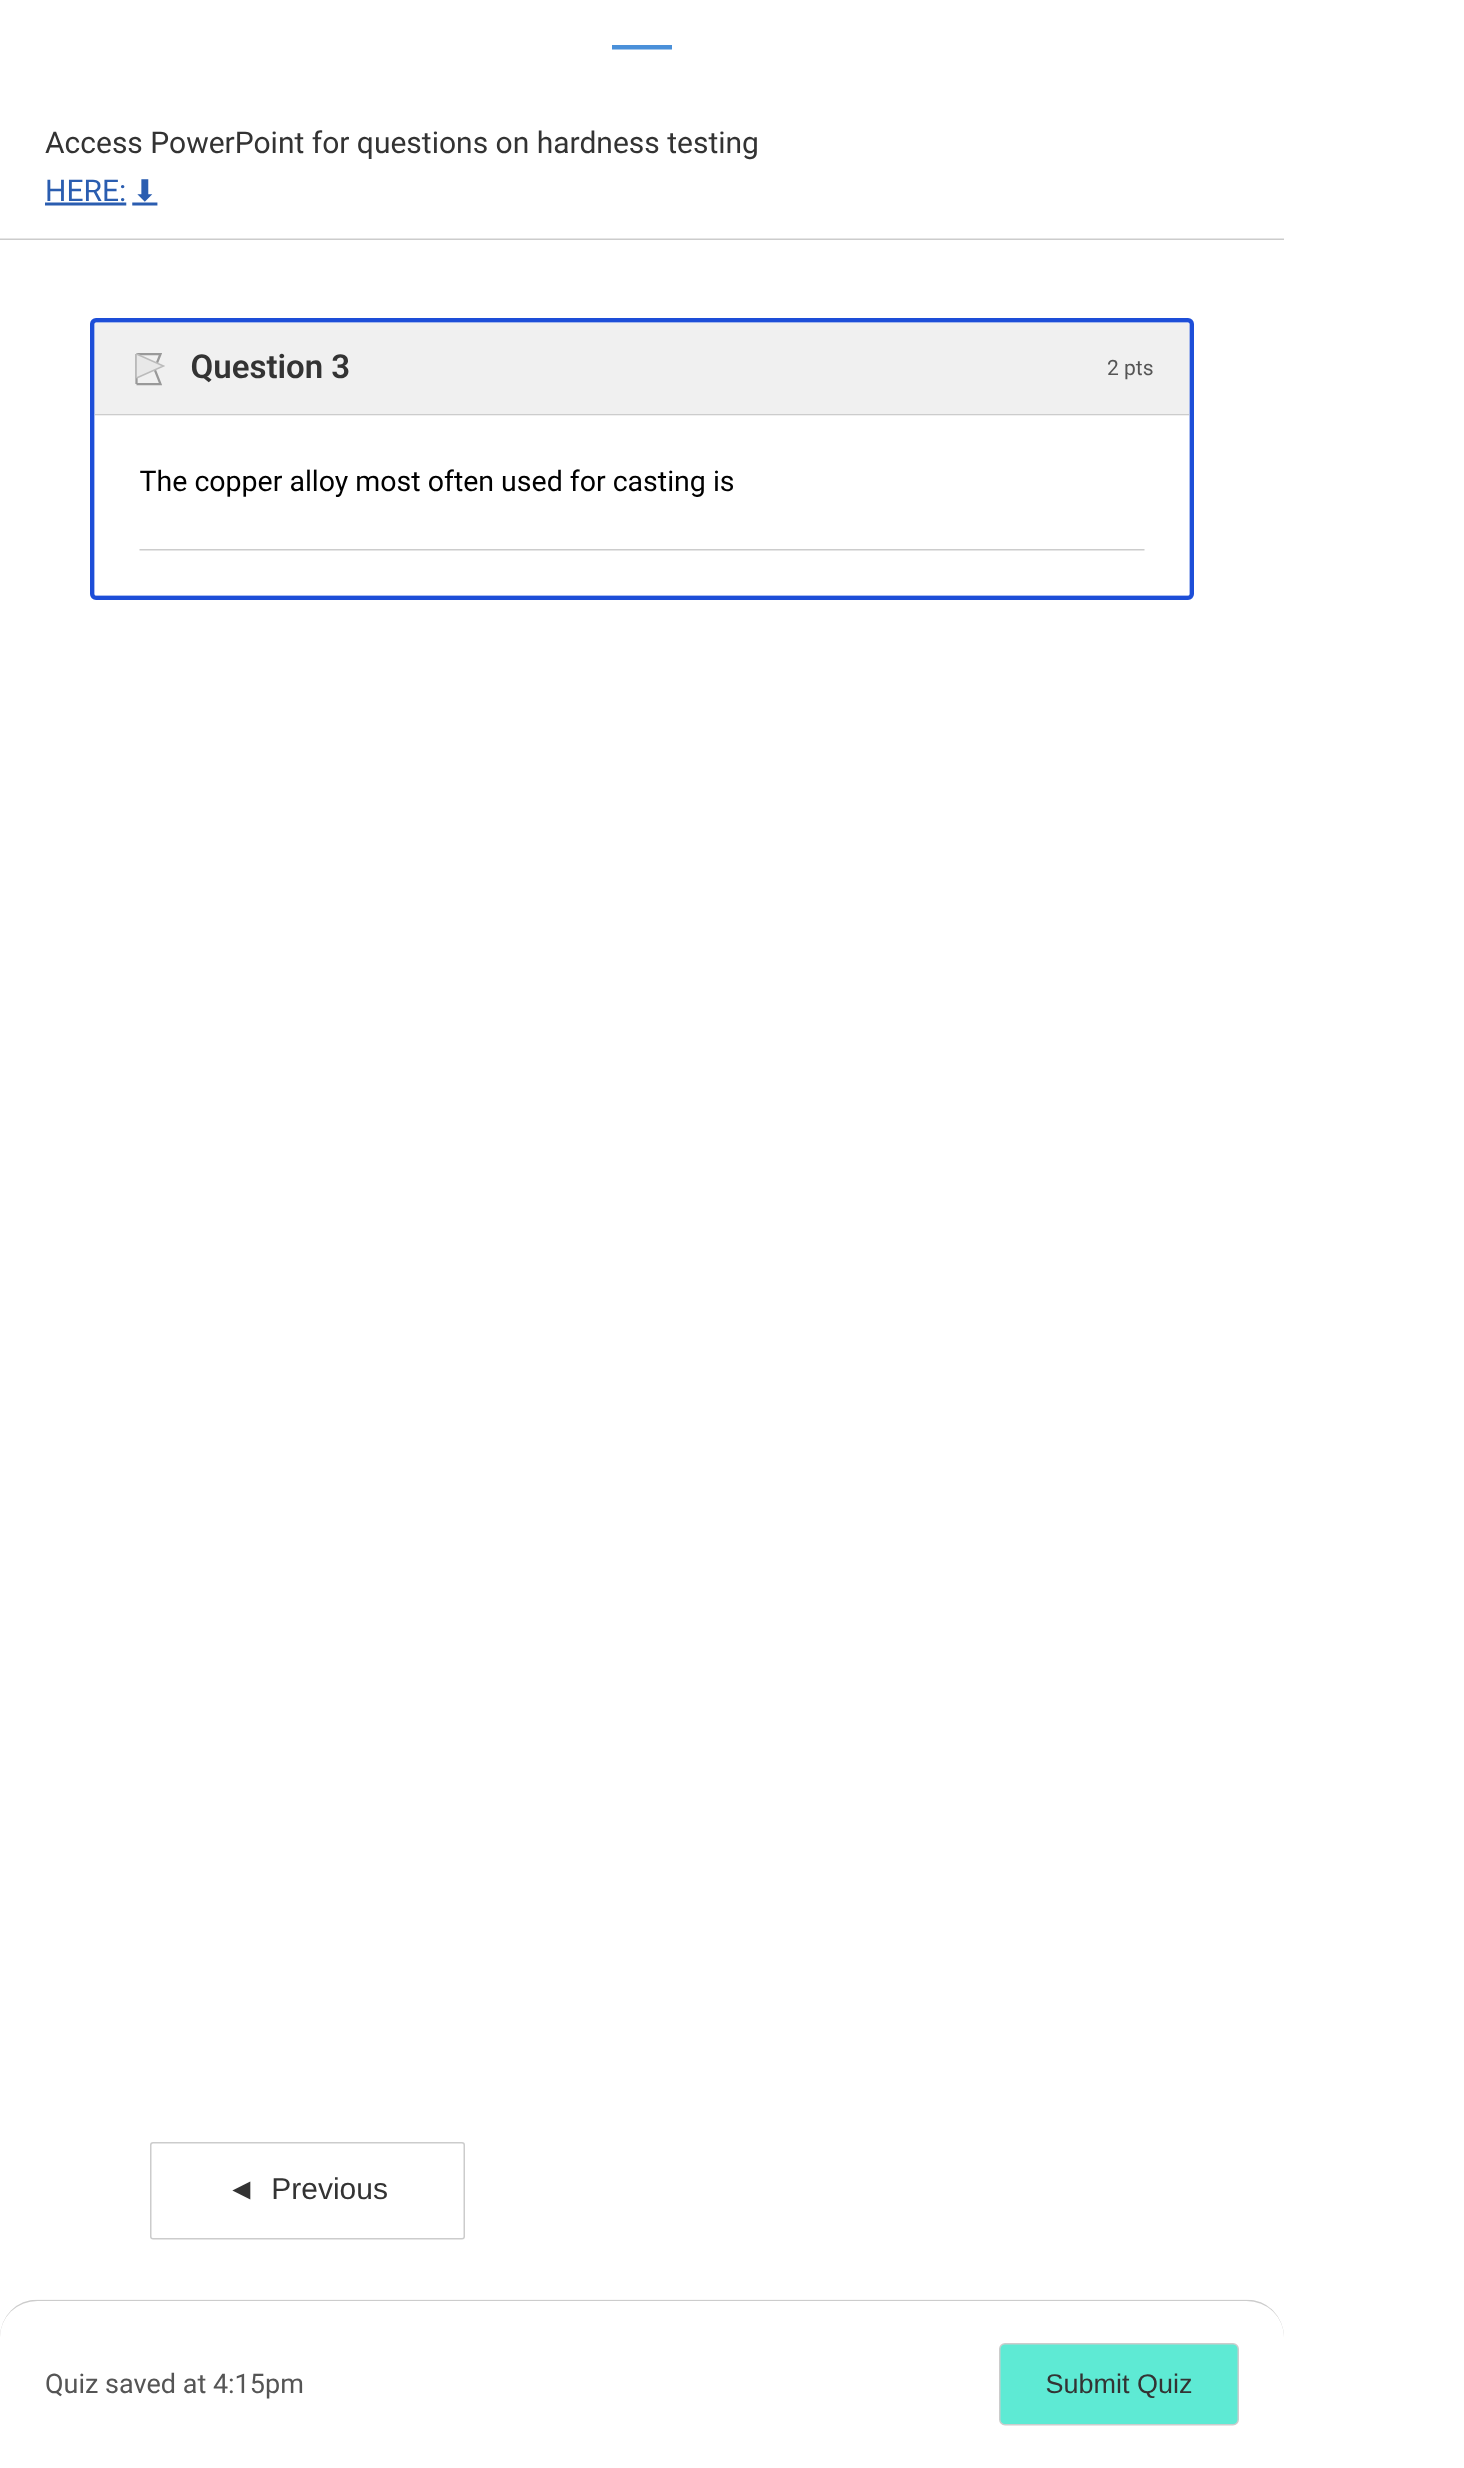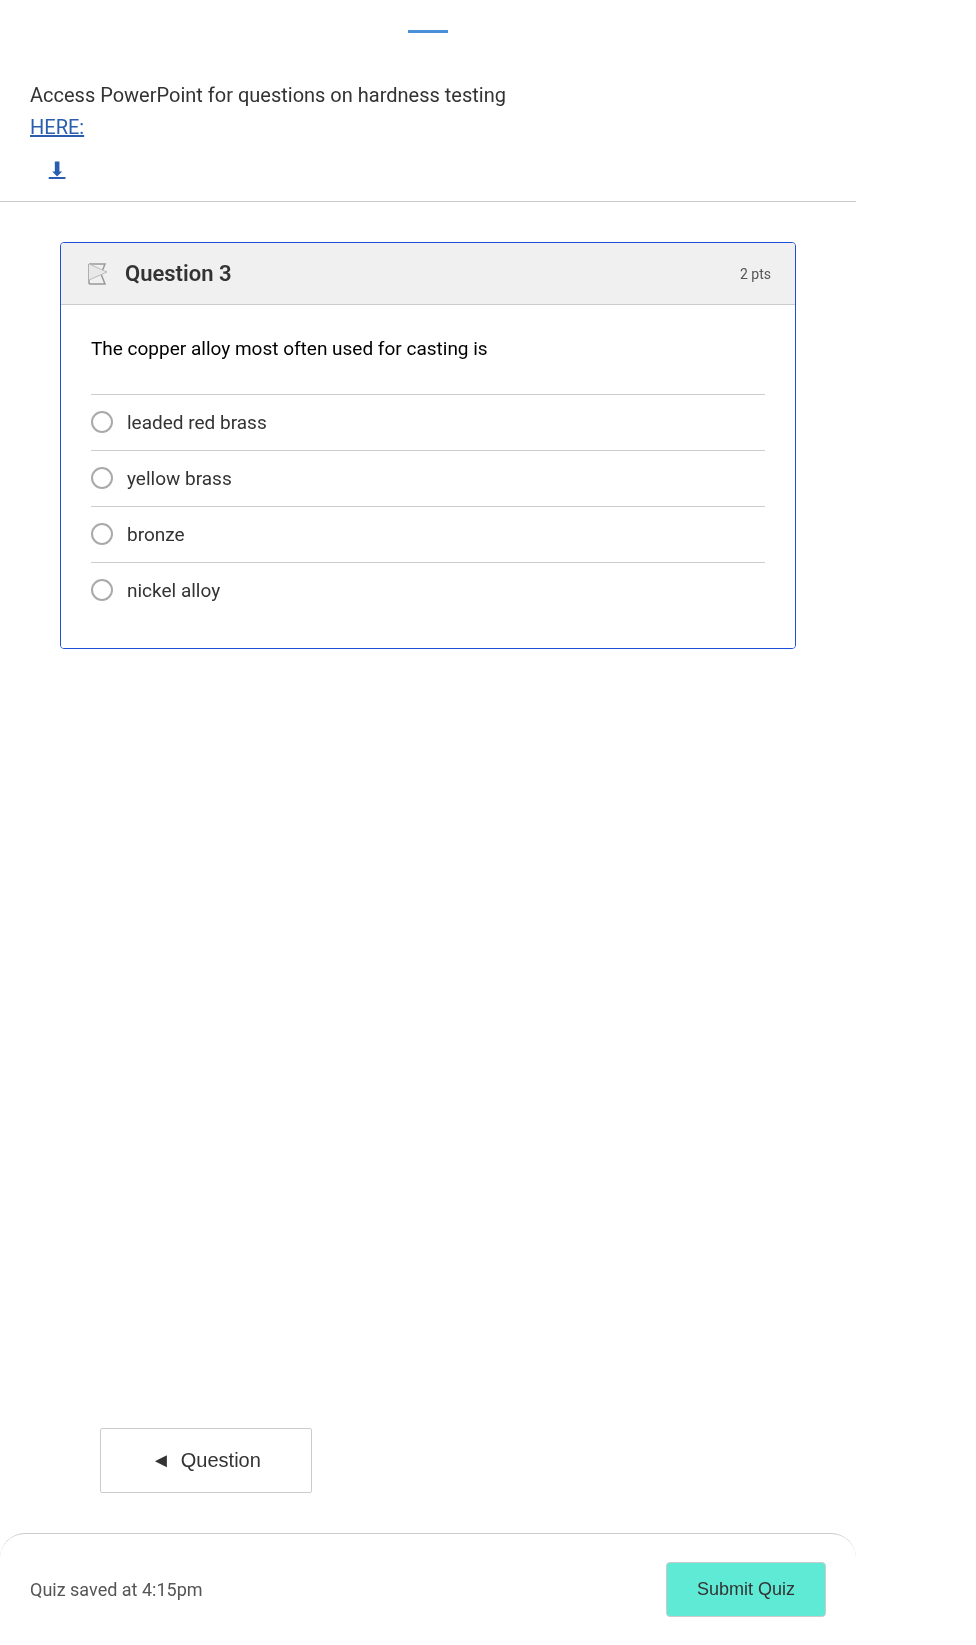--- a/index.html
+++ b/index.html
@@ -47,40 +47,39 @@
       font-size: 20px;
       color: #333;
       margin-bottom: 8px;
     }
 
     .resource-link {
       color: #2a5db0;
       text-decoration: underline;
       font-size: 20px;
       display: inline-flex;
-      align-items: center;
-      gap: 18px;
-      cursor: pointer;
-      flex-direction: column;
+      gap: 4px;
+      cursor: pointer;
     }
 
     .download-icon {
       display: inline-block;
       font-size: 20px;
     }
 
     .question-section {
       padding: 40px 60px 30px 60px;
       flex: 1;
     }
 
     .question-card {
-      border: 1px solid #1d4ed8;
+      border: 3px solid #1d4ed8;
       border-radius: 4px;
       overflow: hidden;
+      margin-top: 12px;
     }
 
     .question-header {
       background: #f0f0f0;
       padding: 18px 24px;
       display: flex;
       align-items: center;
       justify-content: space-between;
       border-bottom: 1px solid #ccc;
     }
@@ -233,51 +232,29 @@
           </svg>
           <span class="question-title">Question 3</span>
         </div>
         <span class="question-pts">2 pts</span>
       </div>
 
       <div class="question-body">
         <div class="question-text">The copper alloy most often used for casting is</div>
         <hr class="options-divider">
 
-        <div>
-
-          <div class="option-row">
-            <input type="radio" class="radio-btn" name="question3" id="opt1" style="">
-            <label class="option-label" for="opt1">leaded red brass</label>
-          </div>
-
-          <div class="option-row">
-            <input type="radio" class="radio-btn" name="question3" id="opt2" style="">
-            <label class="option-label" for="opt2">yellow brass</label>
-          </div>
-
-          <div class="option-row">
-            <input type="radio" class="radio-btn" name="question3" id="opt3" style="">
-            <label class="option-label" for="opt3">bronze</label>
-          </div>
-
-          <div class="option-row">
-            <input type="radio" class="radio-btn" name="question3" id="opt4" style="">
-            <label class="option-label" for="opt4">nickel alloy</label>
-          </div>
-        </div>
       </div>
 
     </div>
   </div>
 
   <div class="navigation-section">
     <button class="nav-btn">
       <span>◄</span>
-      <span>Question</span>
+      <span>Previous</span>
     </button>
   </div>
 
   <div class="footer-bar">
     <span class="quiz-saved-text">Quiz saved at 4:15pm</span>
     <button class="submit-btn">Submit Quiz</button>
   </div>
 
 </div>
 

